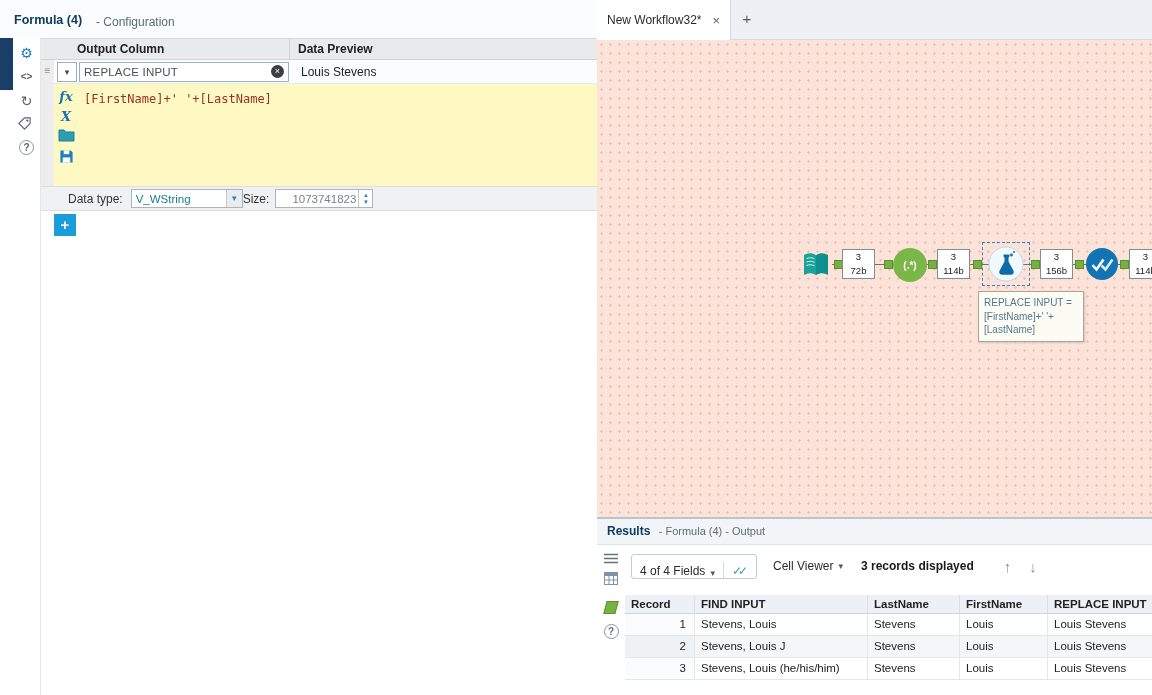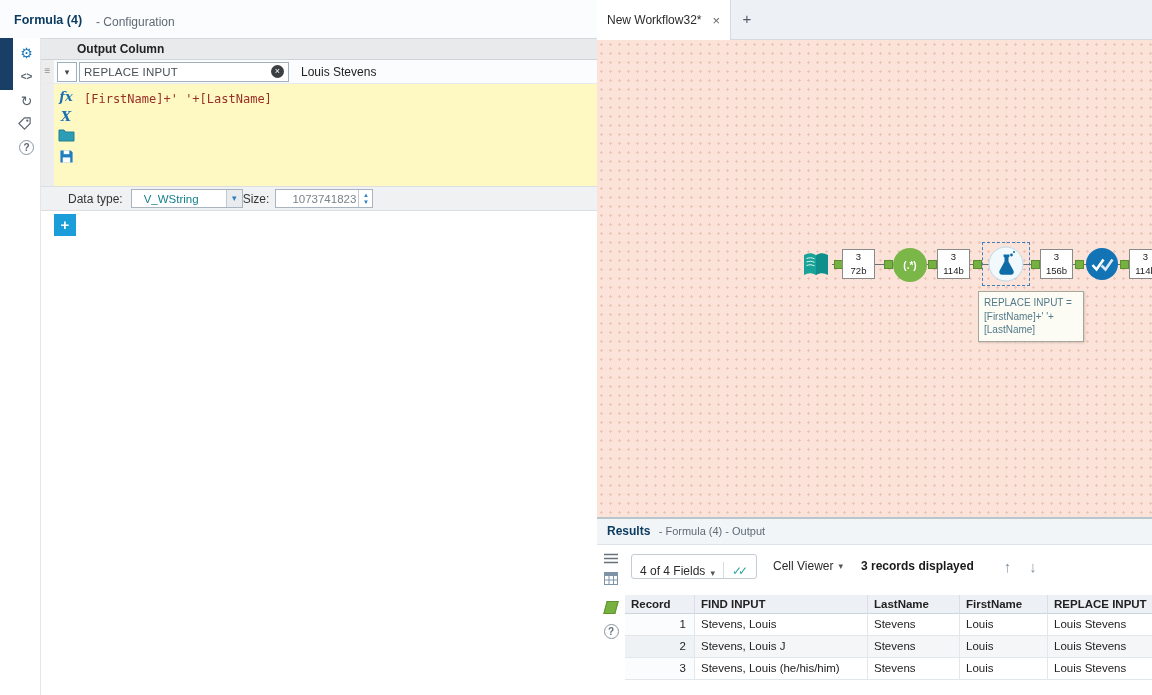--- a/index.html
+++ b/index.html
@@ -38,21 +38,21 @@
   .formula-area { position:absolute; top:46px; left:0; right:0; height:102px; display:flex; background:#fef9c3; }
   .fa-gutter { width:13px; background:#ededee; }
   .fa-icons { width:24px; padding-top:2px; text-align:center; }
   .fa-tile { display:block; width:20px; height:19px; margin:1px auto 1px; line-height:19px; cursor:pointer; }
   .fx-glyph, .x-glyph { font-family:"DejaVu Serif", serif; font-style:italic; font-weight:bold; color:#1a6fb5; font-size:13px; }
   .fa-editor { flex:1; padding:8px 6px; font-family:"DejaVu Sans Mono", monospace; font-size:12px; color:#9a2f26; white-space:pre; }
 
   .datatype-row { position:absolute; top:148px; left:0; right:0; height:25px; background:#f0f1f2; border-top:1px solid #dcdfe2; border-bottom:1px solid #dcdfe2; display:flex; align-items:center; }
   .dt-label { margin-left:27px; color:#333; }
   .dt-select { width:112px; height:19px; margin-left:8px; border:1px solid #a9b4be; background:#fff; display:flex; align-items:center; cursor:pointer; }
-  .dt-value { flex:1; padding-left:12px; font-size:11.5px; color:#16808e; }
+  .dt-value { flex:1; padding-left:4px; font-size:11.5px; color:#16808e; }
   .dt-caret { width:16px; text-align:center; font-size:9px; color:#2a7fc0; background:#e8ecef; border-left:1px solid #c0c8d0; line-height:17px; }
   .size-label { color:#333; }
   .size-input { width:98px; height:19px; margin-left:6px; border:1px solid #a9b4be; background:#fff; display:flex; align-items:center; }
   .size-val { flex:1; padding-left:16px; font-size:11.5px; color:#7a828a; }
   .spinner { width:14px; align-self:stretch; border-left:1px solid #c0c8d0; display:flex; flex-direction:column; align-items:center; justify-content:center; cursor:pointer; }
   .spinner span { font-size:6px; line-height:7px; color:#2a7fc0; }
   .add-btn { position:absolute; top:176px; left:13px; width:22px; height:22px; background:#1b9dd9; color:#fff; font-size:15px; font-weight:bold; text-align:center; line-height:21px; cursor:pointer; }
 
   
   .tabbar { position:absolute; left:597px; top:0; right:0; height:40px; background:#edf0f4; border-bottom:1px solid #d3dae0; display:flex; }
@@ -146,20 +146,21 @@
             <path d="M2 8l6-6h6v6l-6 6z" fill="none" stroke="#5a6570" stroke-width="1.2"></path>
             <circle cx="11" cy="5" r="1.2" fill="#5a6570"></circle>
           </svg>
       </span>
       <span class="rail-icon qcirc">?</span>
     </div>
 
     <div class="cfg-main">
       <div class="grid-header">
         <div class="gh-cell1">Output Column</div>
+        <div class="gh-cell2">Data Preview</div>
       </div>
 
       <div class="field-row">
         <div class="row-gutter">≡</div>
         <div class="chev-btn">▾</div>
         <div class="field-input">
           <span class="val">REPLACE INPUT</span>
           <span class="clear-btn">×</span>
         </div>
         <div class="preview-cell">Louis Stevens</div>

